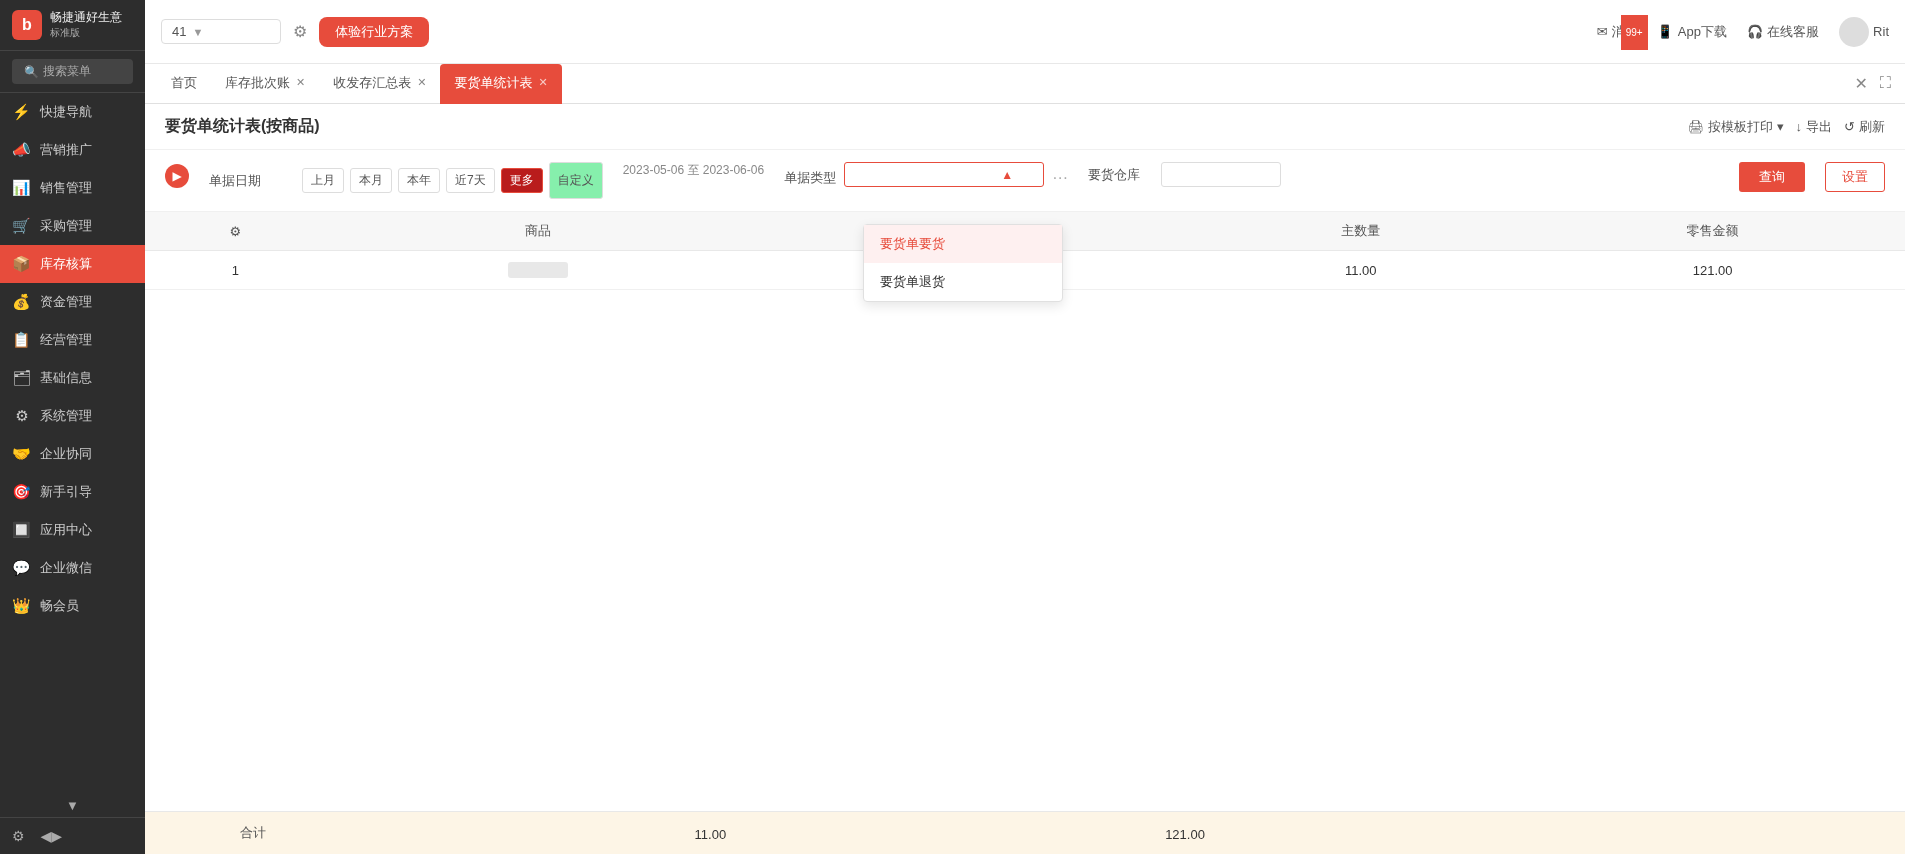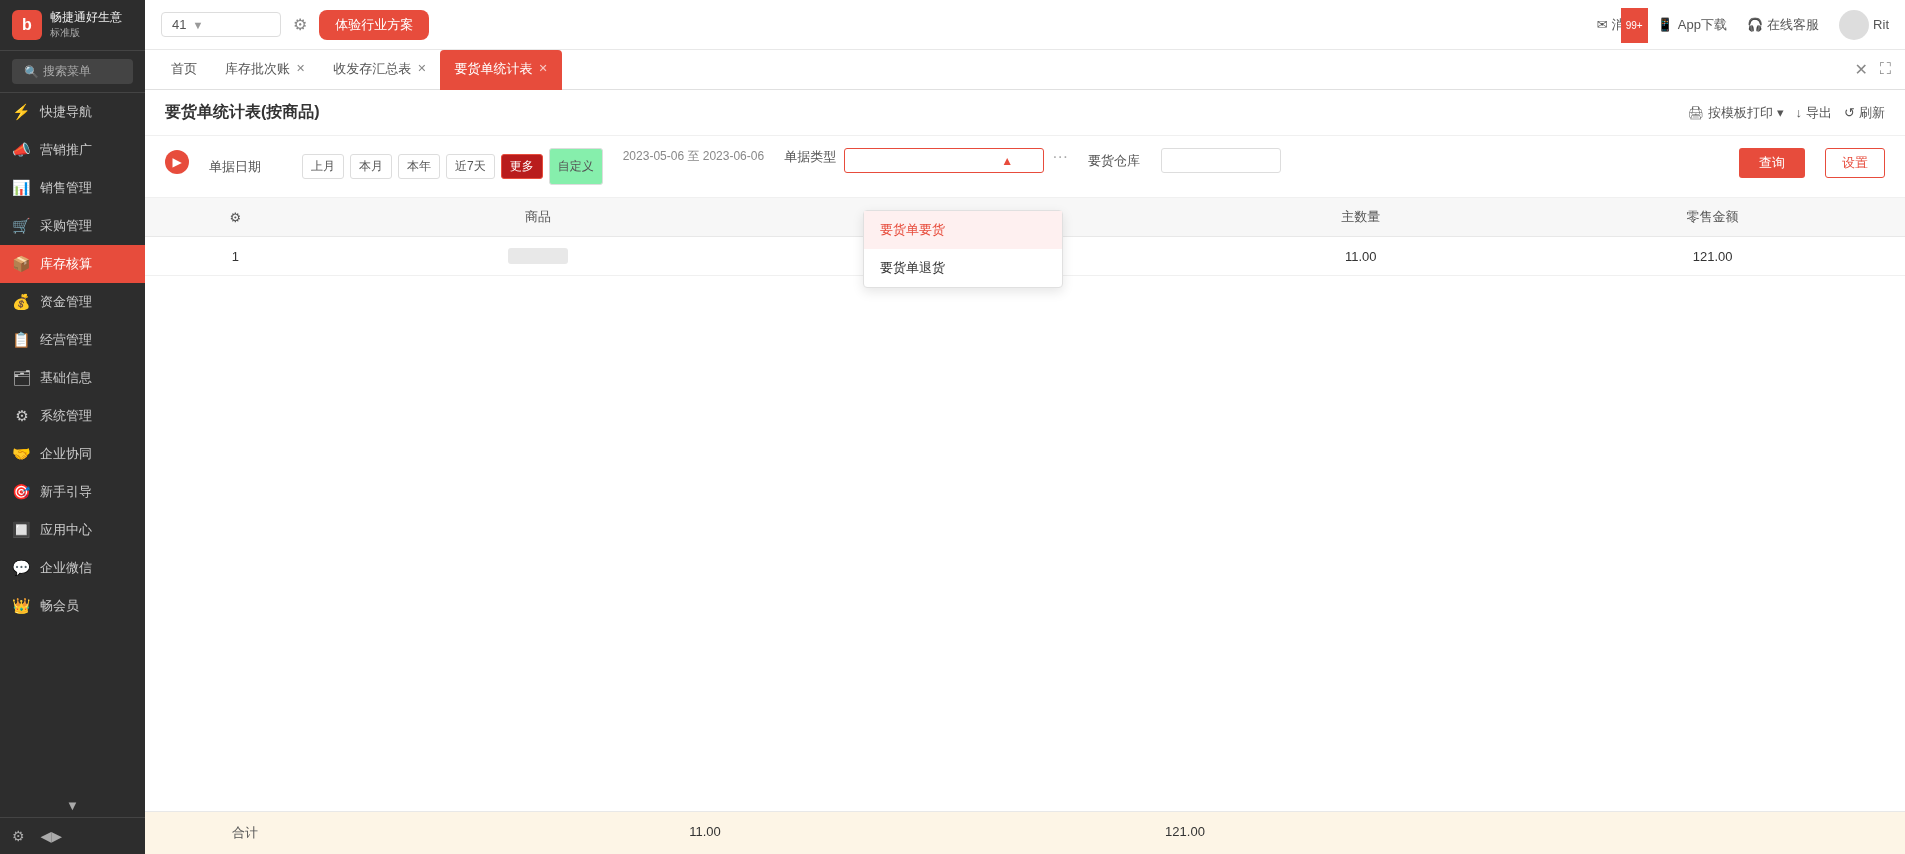--- a/index.html
+++ b/index.html
@@ -86,21 +86,21 @@
       overflow: hidden;
     }
 
     
     .topbar {
       background: #fff;
       border-bottom: 1px solid #e8e8e8;
       display: flex;
       align-items: center;
       padding: 0 16px;
-      height: 50px;
+      height: 64px;
       gap: 12px;
       flex-shrink: 0;
     }
     .topbar-selector {
       display: flex;
       align-items: center;
       border: 1px solid #ddd;
       border-radius: 4px;
       padding: 4px 10px;
       font-size: 13px;
@@ -269,21 +269,21 @@
       padding: 9px 8px;
       border: 1px solid #ddd;
       border-radius: 3px;
       font-size: 12px;
       color: #555;
       cursor: pointer;
       background: #86efac;
     }
     .filter-select-wrapper {
       display: flex;
-      align-items: flex-start;
+      align-items: flex-end;
       gap: 8px;
       position: relative;
     }
     .filter-select {
       border: 1px solid #e74c3c;
       border-radius: 3px;
       padding: 4px 30px 4px 8px;
       font-size: 13px;
       color: #333;
       min-width: 200px;
@@ -380,22 +380,22 @@
       color: transparent;
       height: 16px;
       display: inline-block;
       min-width: 60px;
     }
 
     
     .table-footer {
       background: #fdf5e6;
       display: flex;
-      align-items: flex-start;
-      padding: 12px 0;
+      align-items: flex-end;
+      padding: 12px 8px;
       border-top: 1px solid #e8e8e8;
       position: sticky;
       bottom: 0;
     }
     .table-footer-label {
       text-align: center;
       font-weight: 500;
       color: #555;
       flex: 0 0 200px;
       font-size: 13px;

